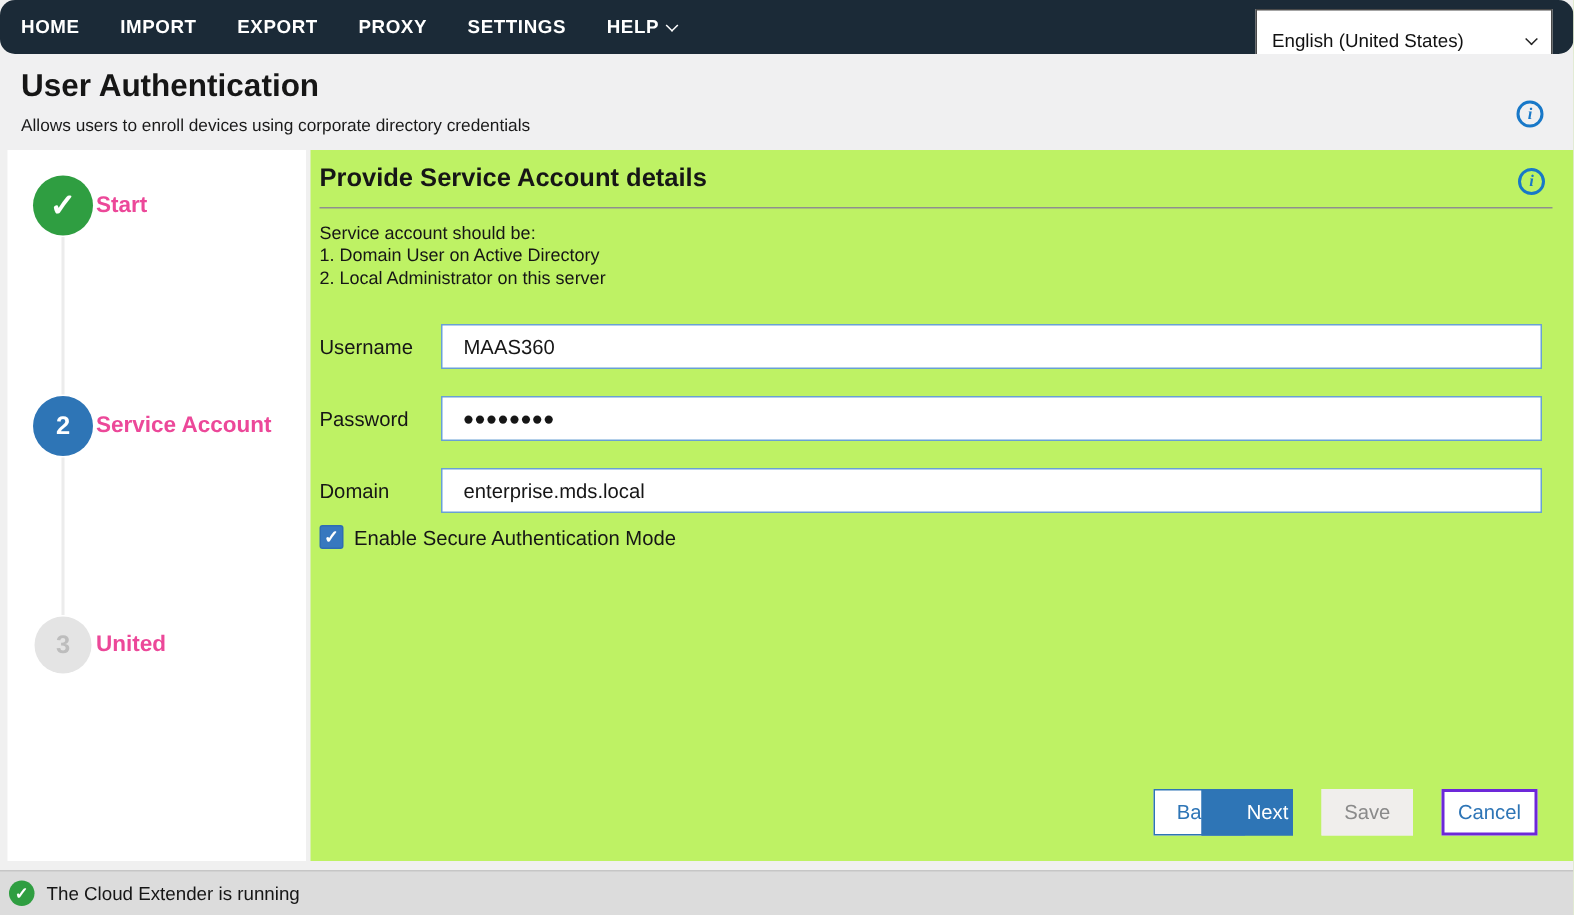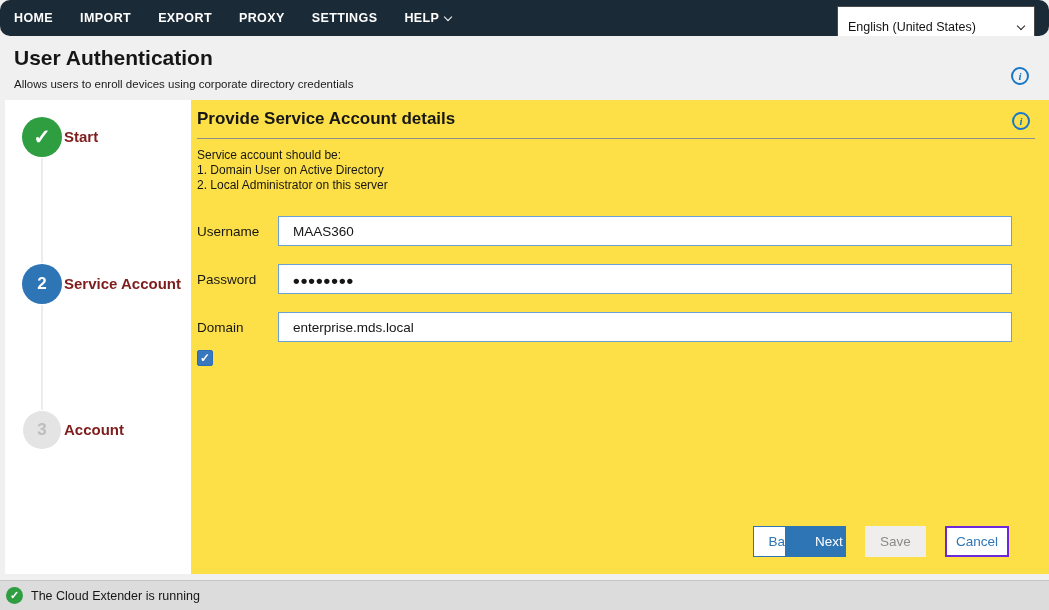--- a/index.html
+++ b/index.html
@@ -43,30 +43,30 @@
   .page-subtitle { position:absolute; left:14px; top:42px; font-size:11.5px; color:#1a1a1a; }
   .info-icon {
     width:18px; height:18px; border:2px solid #1878c8; border-radius:50%;
     color:#1878c8; display:flex; align-items:center; justify-content:center;
     font-size:11px; font-weight:700; font-style:italic;
     font-family:"Liberation Serif", serif; cursor:pointer; background:transparent;
   }
   .header-info { position:absolute; right:20px; top:31px; }
   
   .sidebar { position:absolute; left:5px; top:100px; width:199px; height:474px; background:#ffffff; }
-  .content { position:absolute; left:191px; top:100px; right:0; height:474px; background:#fde047; }
+  .content { position:absolute; left:207px; top:100px; right:0; height:474px; background:#bef264; }
   
   .step-circle {
     position:absolute; border-radius:50%;
     display:flex; align-items:center; justify-content:center; cursor:pointer;
   }
   .step-complete { left:17px; top:17px; width:40px; height:40px; background:#2f9e41; color:#fff; font-size:21px; font-weight:700; }
   .step-current  { left:17px; top:164px; width:40px; height:40px; background:#2e75b6; color:#fff; font-size:17px; font-weight:700; }
   .step-upcoming { left:18px; top:311px; width:38px; height:38px; background:#e4e4e4; color:#bdbdbd; font-size:17px; font-weight:700; }
-  .step-label { position:absolute; left:59px; font-size:15px; font-weight:700; color:#7f1d1d; cursor:pointer; }
+  .step-label { position:absolute; left:59px; font-size:15px; font-weight:700; color:#ec4899; cursor:pointer; }
   .step-label-1 { top:28px; }
   .step-label-2 { top:175px; }
   .step-label-3 { top:321px; }
   .connector { position:absolute; left:36px; width:2px; background:#ececec; }
   .connector-1 { top:58px; height:105px; }
   .connector-2 { top:205px; height:105px; }
   
   .content-title { position:absolute; left:6px; top:9px; font-size:17px; font-weight:700; color:#161616; }
   .content-info { position:absolute; right:19px; top:12px; }
   .content-rule { position:absolute; left:6px; right:14px; top:38px; border-top:1px solid #8f8f8f; }
@@ -147,21 +147,21 @@
 
     <div class="step-circle step-current">
       <span>2</span>
     </div>
     <div class="step-label step-label-2">Service Account</div>
     <div class="connector connector-2"></div>
 
     <div class="step-circle step-upcoming">
       <span>3</span>
     </div>
-    <div class="step-label step-label-3">Account</div>
+    <div class="step-label step-label-3">United</div>
   </div>
 
   <div class="content">
     <div class="content-title">Provide Service Account details</div>
     <div class="info-icon content-info">i</div>
     <div class="content-rule"></div>
 
     <div class="instructions">
       <div>Service account should be:</div>
       <div>1. Domain User on Active Directory</div>
@@ -174,20 +174,21 @@
     <div class="field-label lbl-password">Password</div>
     <input type="text" class="field-input inp-password" value="••••••••" style="">
 
     <div class="field-label lbl-domain">Domain</div>
     <input type="text" class="field-input inp-domain" value="enterprise.mds.local" style="">
 
     <div class="checkbox-row">
       <span class="checkbox">
         <span>✓</span>
       </span>
+      <span class="checkbox-label">Enable Secure Authentication Mode</span>
     </div>
 
     <button class="btn btn-back">Back</button>
     <button class="btn btn-next">Next</button>
     <button class="btn btn-save">Save</button>
     <button class="btn btn-cancel">Cancel</button>
   </div>
 
   <div class="statusbar">
     <span class="status-dot">

